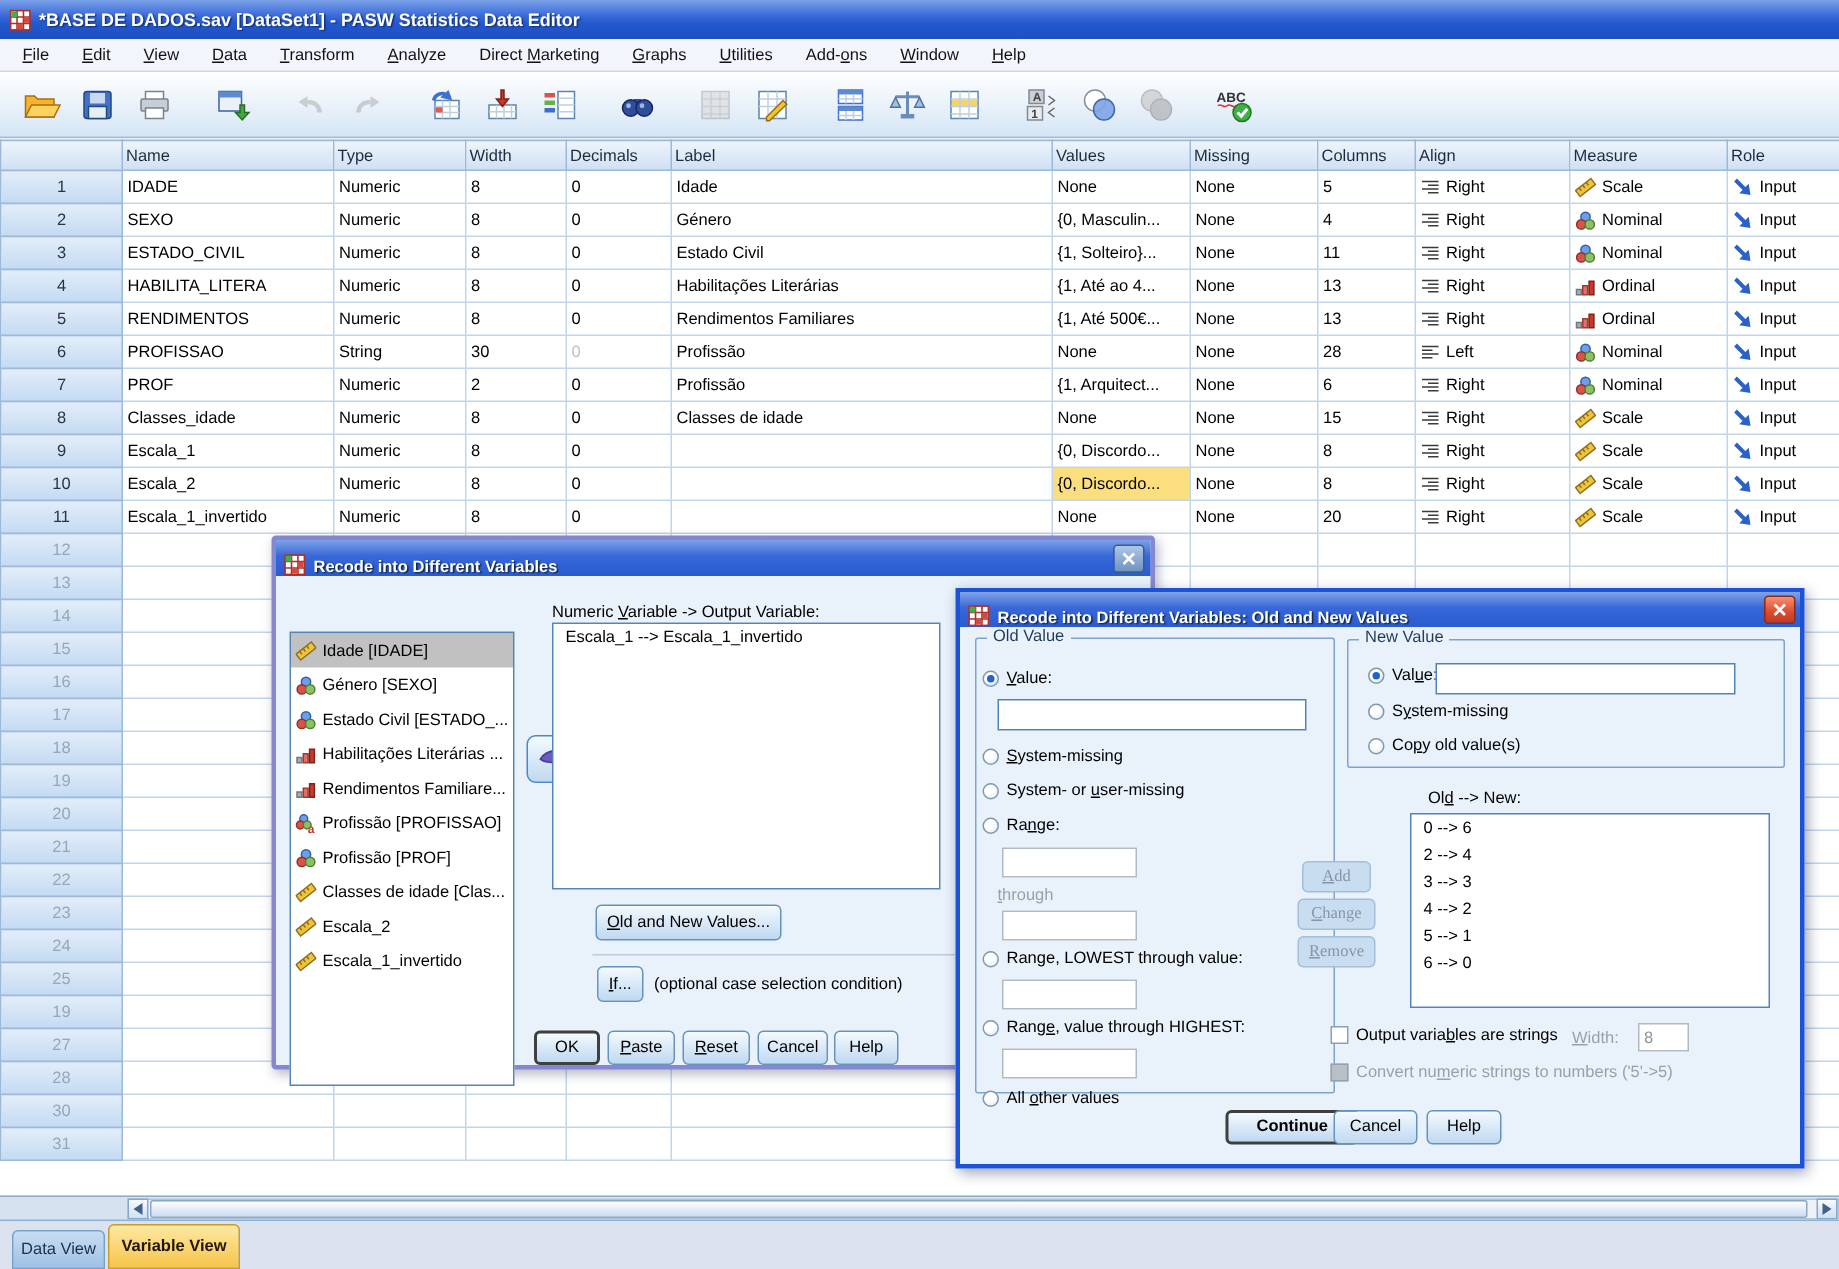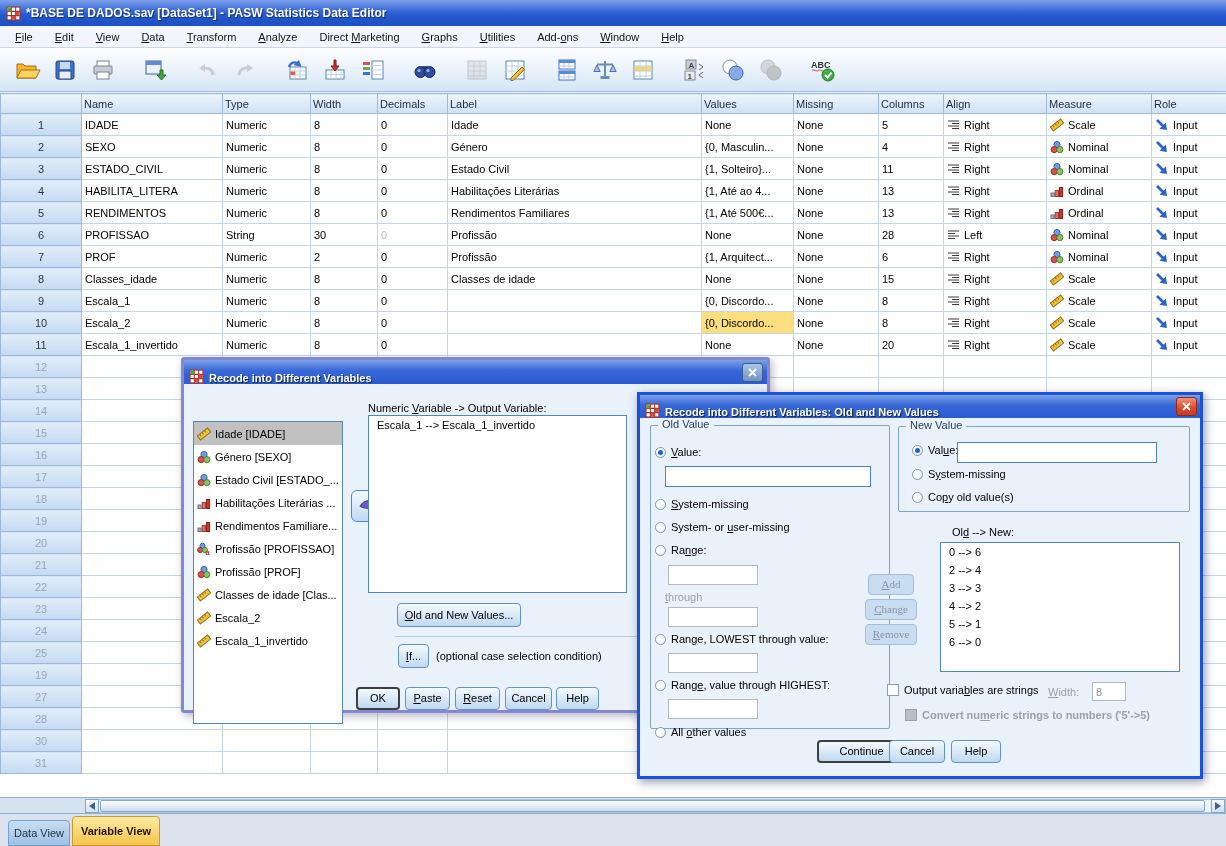--- a/index.html
+++ b/index.html
@@ -1354,24 +1354,24 @@
       <div class="btn dis" style="left:228px;top:156px;width:46px;height:21px;line-height:19px;"><u>A</u>dd</div>
       <div class="btn dis" style="left:225px;top:181px;width:52px;height:21px;line-height:19px;"><u>C</u>hange</div>
       <div class="btn dis" style="left:225px;top:206px;width:52px;height:21px;line-height:19px;"><u>R</u>emove</div>
 
       <div class="rrow" style="left:247px;top:266px;">
         <span class="cb"></span>
         <span>Output varia<u>b</u>les are strings</span>
       </div>
       <div class="abs graytext" style="left:408px;top:268px;"><u>W</u>idth:</div>
       <input class="tin dis" style="left: 452px; top: 264px; width: 34px; height: 19px;" value="8">
-      <div class="rrow graytext" style="left:265px;top:291px;font-weight:bold;">
+      <div class="rrow graytext" style="left:247px;top:291px;">
         <span class="cb disd"></span>
         <span>Convert nu<u>m</u>eric strings to numbers ('5'-&gt;5)</span>
       </div>
 
-      <div class="btn default" style="left:177px;top:322px;width:89px;">Continue</div>
+      <div class="btn default" style="left:177px;top:322px;width:89px;font-weight:bold;">Continue</div>
       <div class="btn" style="left:249px;top:322px;width:56px;">Cancel</div>
       <div class="btn" style="left:311px;top:322px;width:50px;">Help</div>
     </div>
   </div>
 
 </div>
 
 </body></html>

